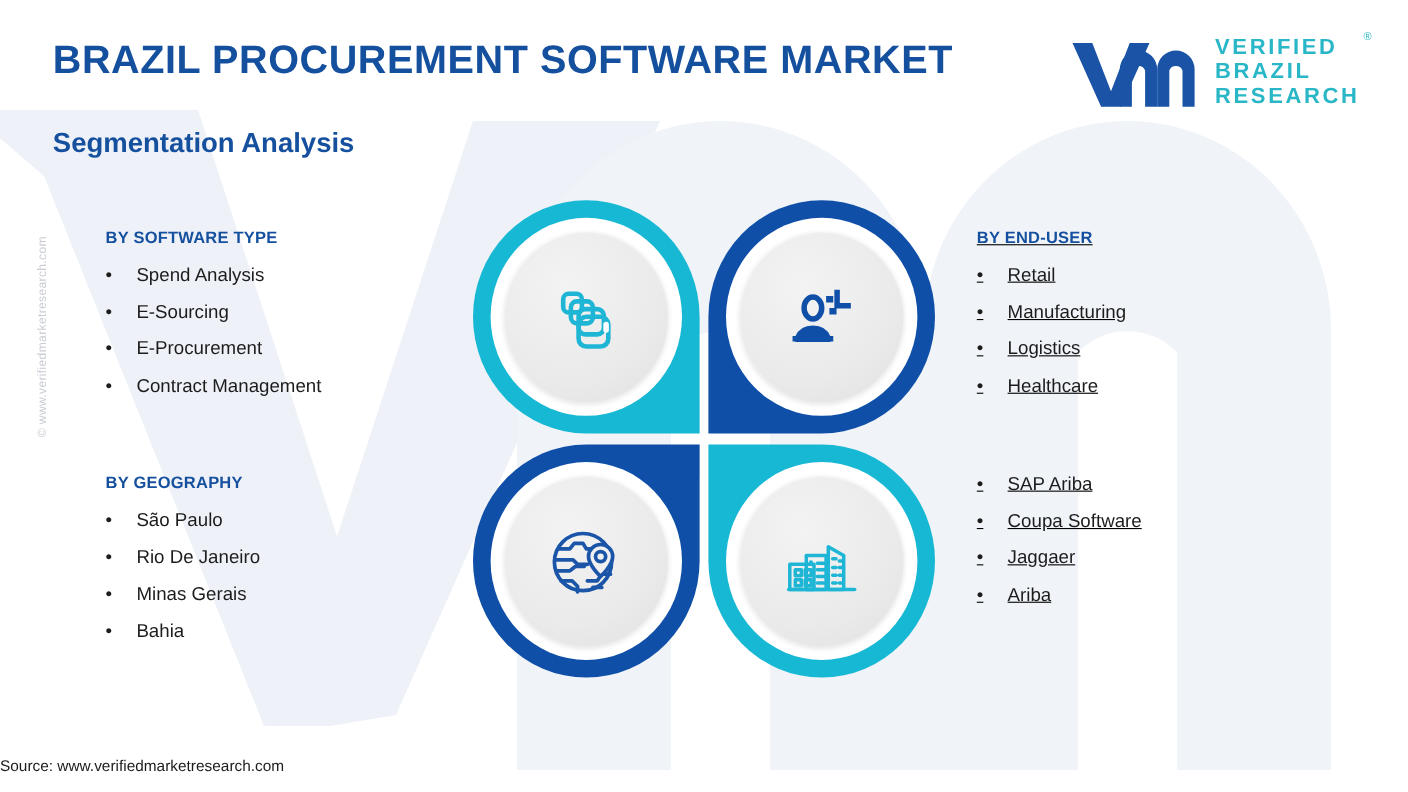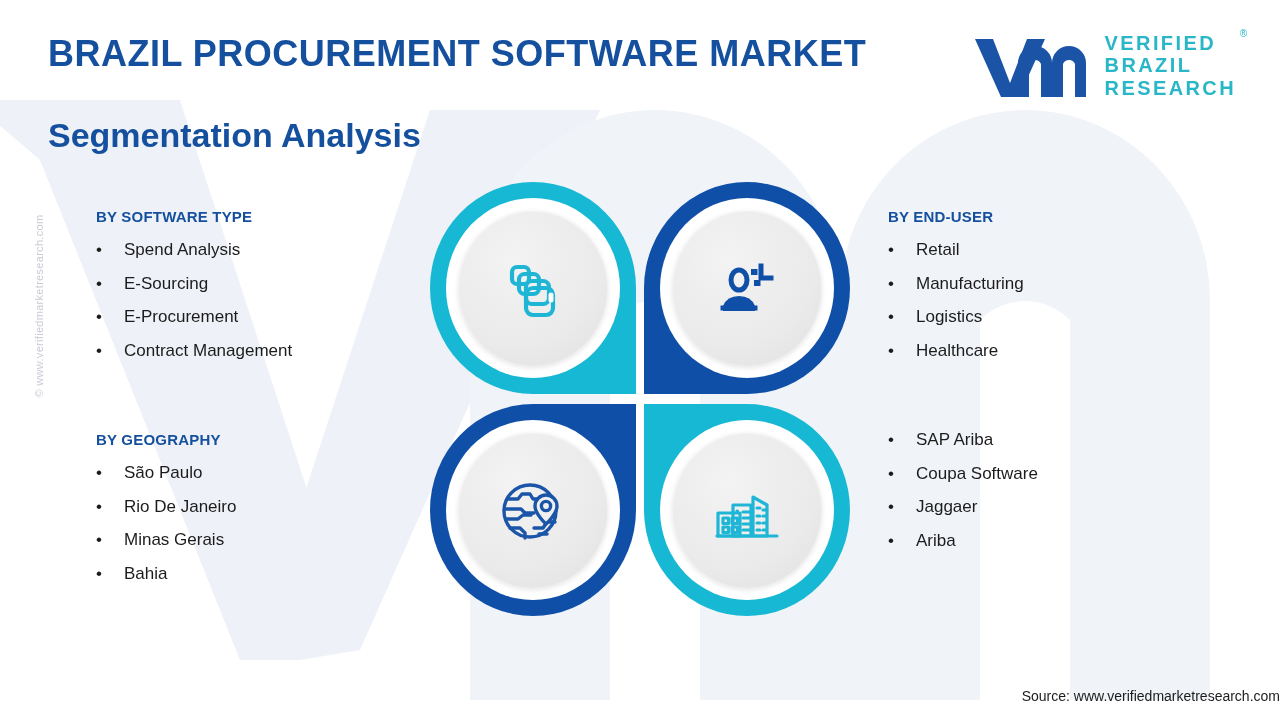--- a/index.html
+++ b/index.html
@@ -36,21 +36,21 @@
   
   .title{
     position:absolute; left:48px; top:33px;
     font-size:36px; font-weight:bold;
     letter-spacing:.5px;
     color:#15509e;
     z-index:4; white-space:nowrap;
   }
   .subtitle{
     position:absolute; left:48px; top:116px;
-    font-size:34px; font-weight:bold;
+    font-size:25px; font-weight:bold;
     color:#15509e; z-index:4;
   }
 
   
   .logo{
     position:absolute; right:44px; top:32px;
     display:flex; align-items:center; gap:14px; z-index:4;
   }
   .logo-mark{ display:block; }
   .logo-text{
@@ -62,21 +62,21 @@
     position:relative;
   }
   .logo-reg{
     position:absolute; right:-11px; top:-4px;
     font-size:10px; letter-spacing:0; font-weight:normal;
   }
 
   
   .col{ position:absolute; z-index:4; }
   .col-left  { left:96px;  width:330px; }
-  .col-right { left:888px; width:340px; }
+  .col-right { left:888px; width:340px;text-decoration:underline; }
   .row-top   { top:208px; }
   .row-bot   { top:431px; }
 
   .col h3{
     font-size:15px; font-weight:bold;
     color:#15509e; letter-spacing:.2px;
     margin-bottom:16px; white-space:nowrap;
   }
   .col ul{ list-style:none; }
   .col li{
@@ -125,21 +125,21 @@
     border-radius:50%;
     background:radial-gradient(circle at 38% 32%, #f3f3f3 0%, #eaeaea 62%, #e0e0e0 100%);
     box-shadow:0 2px 5px rgba(0,0,0,.10), inset 0 1px 2px rgba(255,255,255,.9);
     display:flex; align-items:center; justify-content:center;
   }
 
   
   .source{
     position:absolute;
     left:0; right:0; top:688px;
-    text-align:right;
+    text-align:left;
     font-size:14px;
     color:#1c1c1c;
     z-index:4;
   }
 </style>
 </head>
 <body>
 
 <svg class="bg-watermark" viewBox="0 0 1280 720" preserveAspectRatio="none" aria-hidden="true">
 

